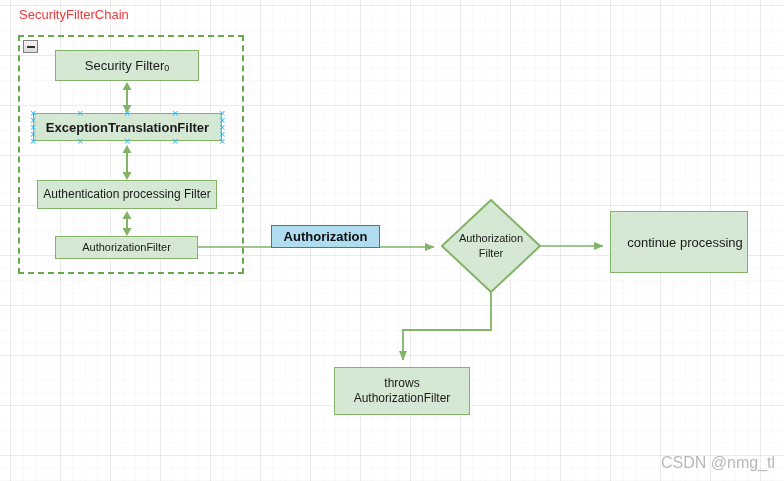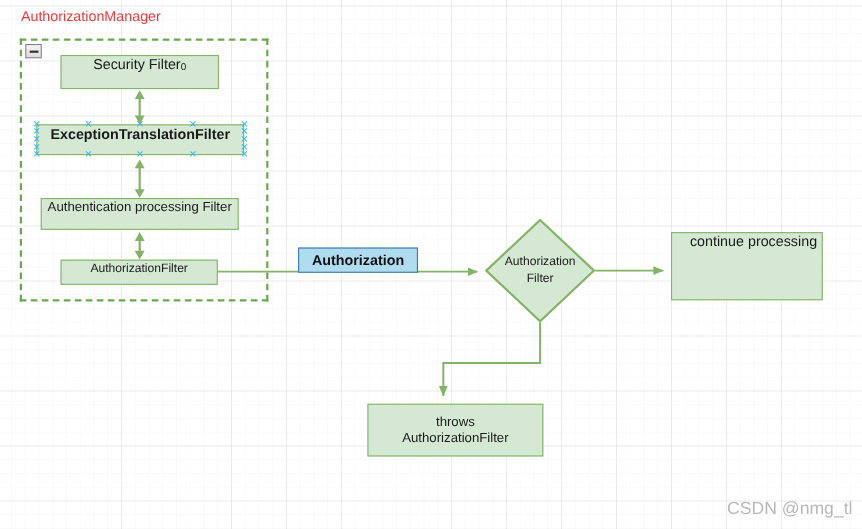--- a/index.html
+++ b/index.html
@@ -91,20 +91,21 @@
     background: #333;
   }
 
   
   .node {
     position: absolute;
     box-sizing: border-box;
     border: 1px solid #82b366;
     background: #d5e8d4;
     display: flex;
+    align-items: center;
     justify-content: center;
     text-align: center;
     font-size: 12px;
     color: #1a1a1a;
     line-height: 15px;
     white-space: nowrap;
   }
 
   .node.multiline {
     flex-direction: column;
@@ -117,21 +118,21 @@
     position: relative;
     top: 3px;
   }
 
   
   #node-security-filter      { left: 55px;  top: 50px;  width: 144px; height: 31px; font-size: 13px; }
   #node-exception-filter     { left: 33px;  top: 113px; width: 189px; height: 28px; font-size: 13px; font-weight: bold; }
   #node-auth-processing      { left: 37px;  top: 180px; width: 180px; height: 29px; font-size: 12px; }
   #node-authorization-filter { left: 55px;  top: 236px; width: 143px; height: 23px; font-size: 11px; }
   #node-continue             { left: 610px; top: 211px; width: 138px; height: 62px; font-size: 13px; padding-left: 12px; }
-  #node-throws               { left: 334px; top: 367px; width: 160px; height: 48px; font-size: 12px; }
+  #node-throws               { left: 334px; top: 367px; width: 136px; height: 48px; font-size: 12px; }
 
   
   .diamond-wrap {
     position: absolute;
     left: 441px;
     top: 199px;
     width: 100px;
     height: 94px;
   }
   .diamond-label {
@@ -233,21 +234,21 @@
 
     <g>
       <line x1="541" y1="246" x2="603" y2="246" stroke="#82b366" stroke-width="1.6" marker-end="url(#arrow-end)"></line>
     </g>
 
     <g>
       <path d="M491,293 L491,330 L403,330 L403,360" stroke="#82b366" stroke-width="1.8" fill="none" marker-end="url(#arrow-end)"></path>
     </g>
   </svg>
 
-  <div class="chain-title">AuthorizationManager</div>
+  <div class="chain-title">SecurityFilterChain</div>
 
   <div class="group-box"></div>
 
   <div class="collapse-btn">
     <span class="bar"></span>
   </div>
 
   <div class="node" id="node-security-filter">
     <span>Security Filter</span>
       <span class="node-sub">0</span>

